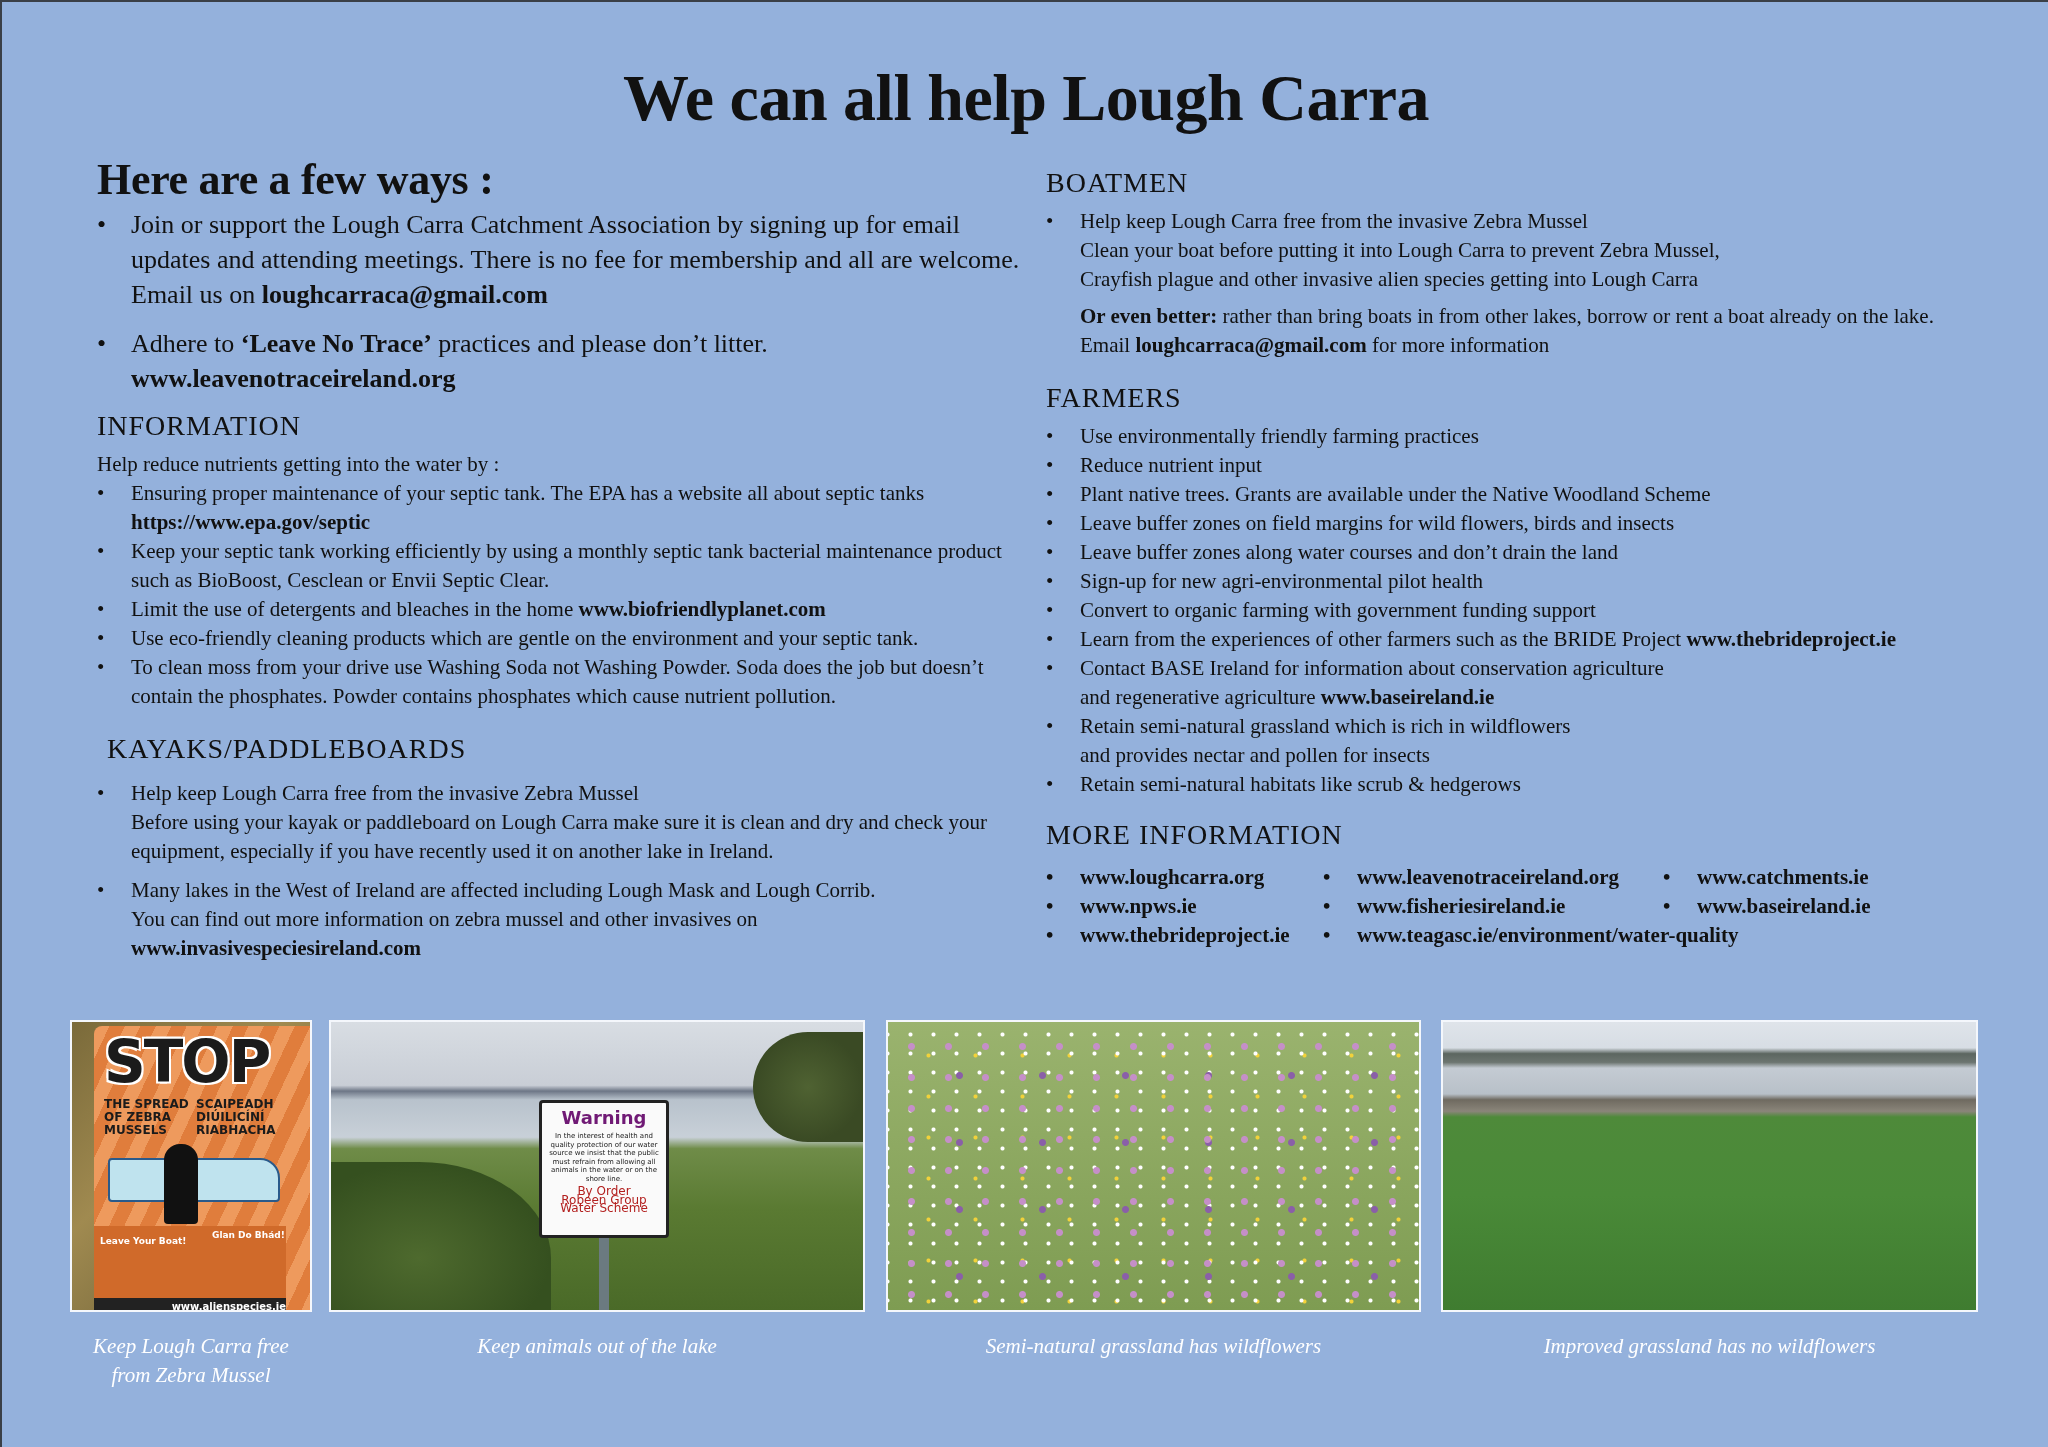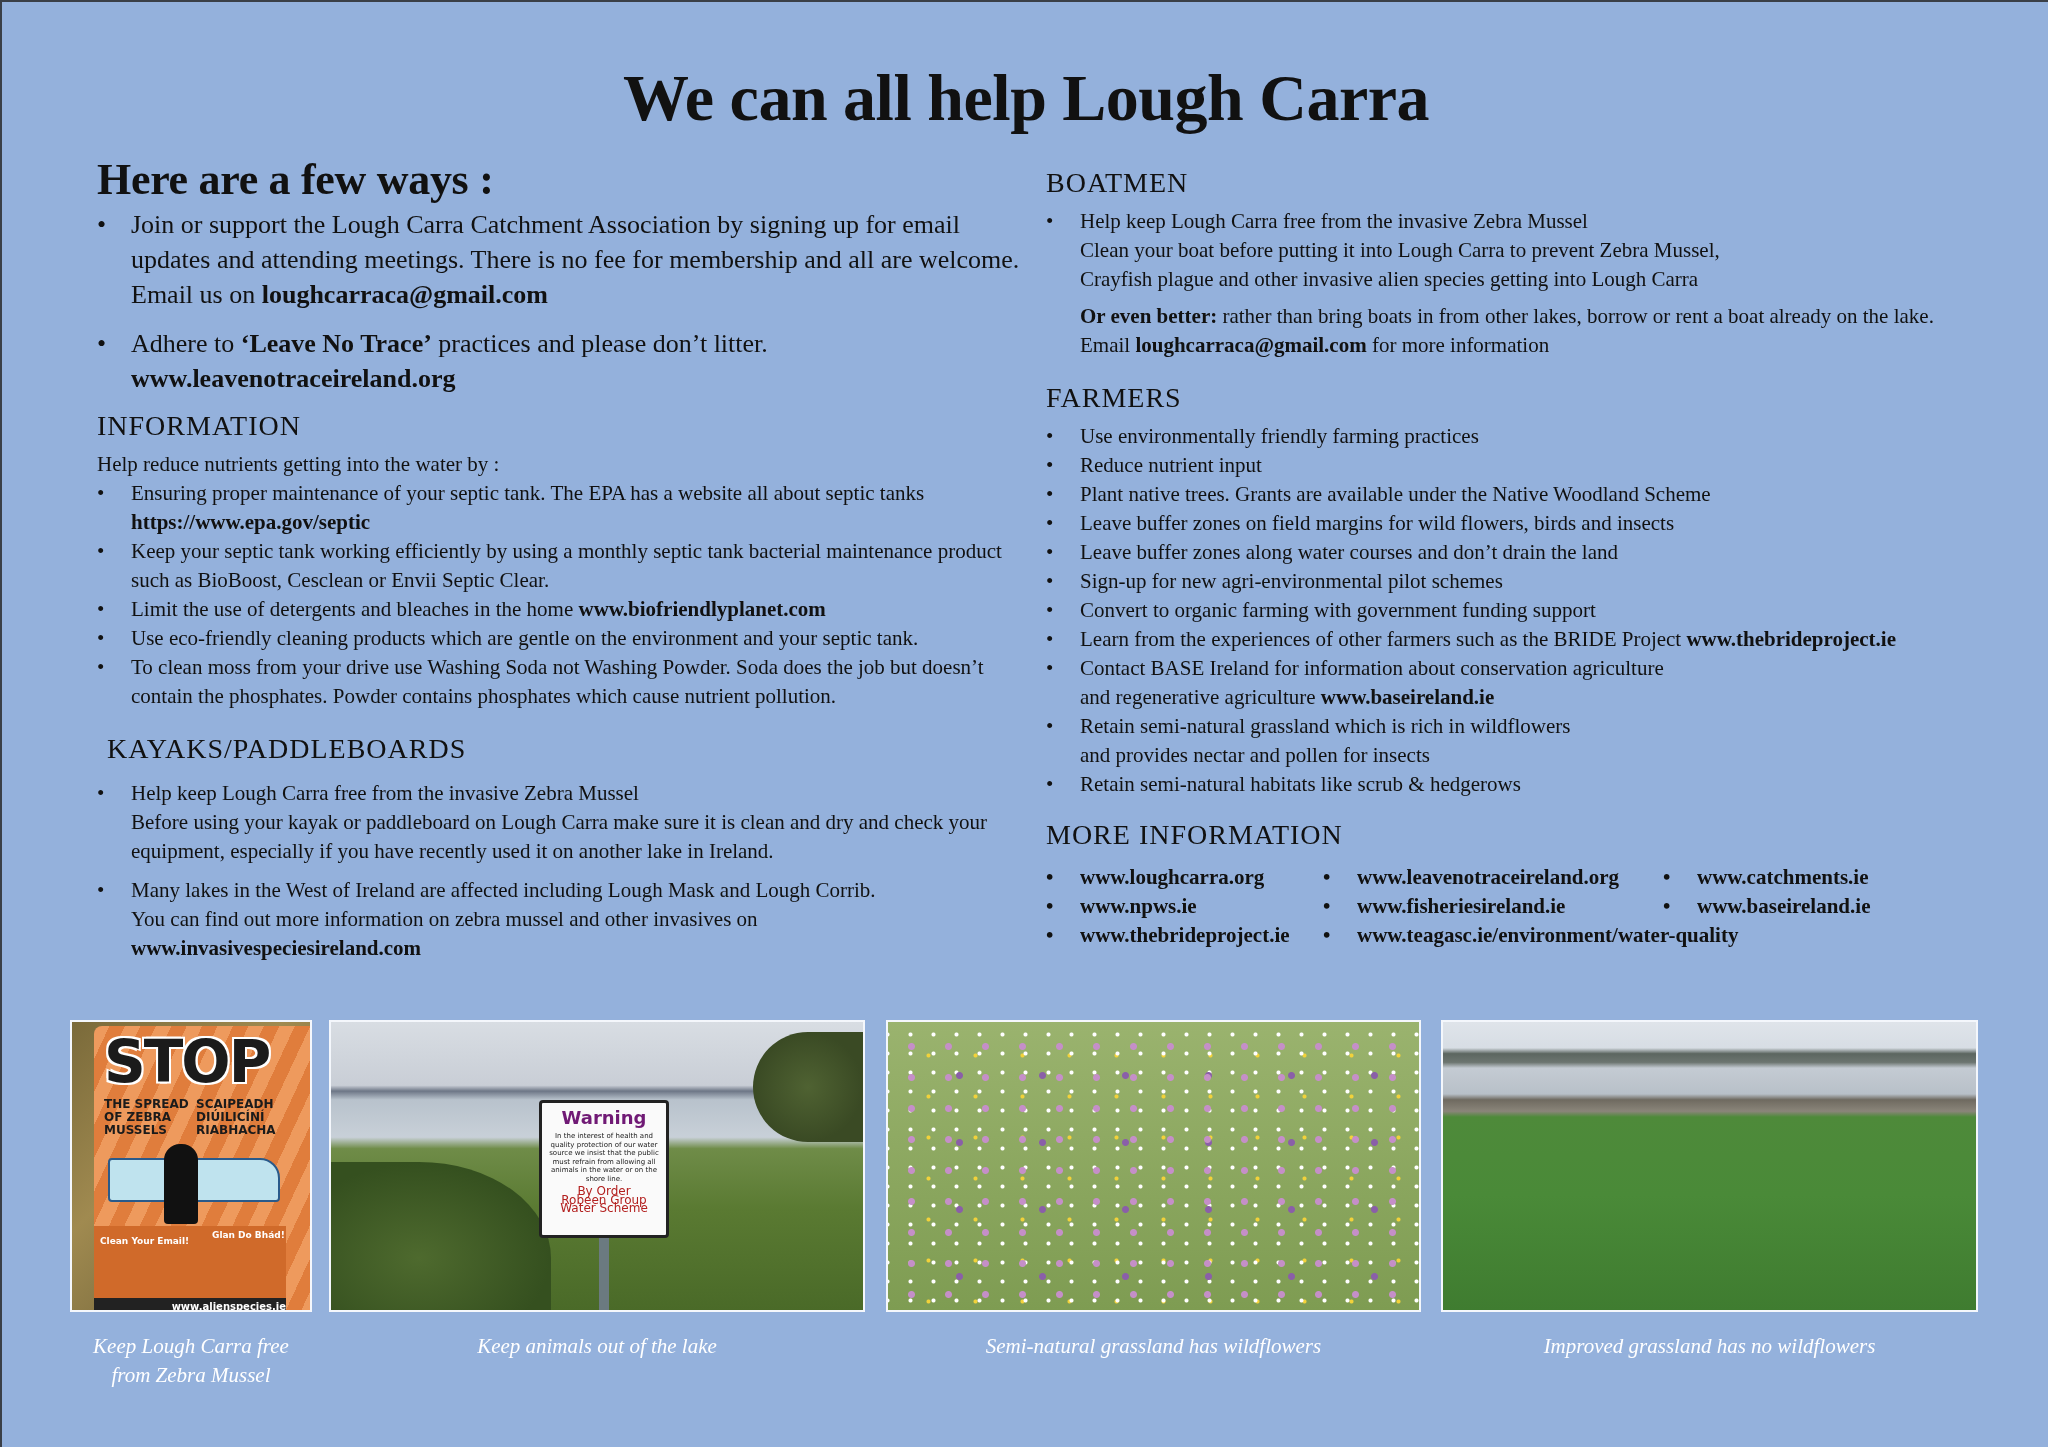--- a/index.html
+++ b/index.html
@@ -143,21 +143,21 @@
   </div>
 
   <h2 class="section-heading" style="margin-top:22px;">FARMERS</h2>
   <div class="med">
     <ul>
       <li>Use environmentally friendly farming practices</li>
       <li>Reduce nutrient input</li>
       <li>Plant native trees. Grants are available under the Native Woodland Scheme</li>
       <li>Leave buffer zones on field margins for wild flowers, birds and insects</li>
       <li>Leave buffer zones along water courses and don’t drain the land</li>
-      <li>Sign-up for new agri-environmental pilot schemes</li>
+      <li>Sign-up for new agri-environmental pilot health</li>
       <li>Convert to organic farming with government funding support</li>
       <li><span>Learn from the experiences of other farmers such as the BRIDE Project </span><b>www.thebrideproject.ie</b></li>
       <li>
         <span class="line">Contact BASE Ireland for information about conservation agriculture</span>
         <span>and regenerative agriculture </span><b>www.baseireland.ie</b>
       </li>
       <li>
         <span class="line">Retain semi-natural grassland which is rich in wildflowers</span>
         <span class="line">and provides nectar and pollen for insects</span>
       </li>
@@ -187,21 +187,21 @@
         <div>MUSSELS</div>
     </div>
     <div class="sub" style="left:102px;">
       <div>SCAIPEADH</div>
         <div>DIÚILICÍNÍ</div>
         <div>RIABHACHA</div>
     </div>
     <div class="boat"></div>
     <div class="person"></div>
     <div class="band">
-      <span style="left:6px; top:10px;">Clean Your Email!</span>
+      <span style="left:6px; top:10px;">Leave Your Boat!</span>
       <span style="left:118px; top:4px;">Glan Do Bhád!</span>
     </div>
     <div class="url">www.alienspecies.ie</div>
   </div>
 </div>
 <div class="caption" style="left:60px; width:258px;">
   <span class="line">Keep Lough Carra free</span>
   <span class="line">from Zebra Mussel</span>
 </div>
 

